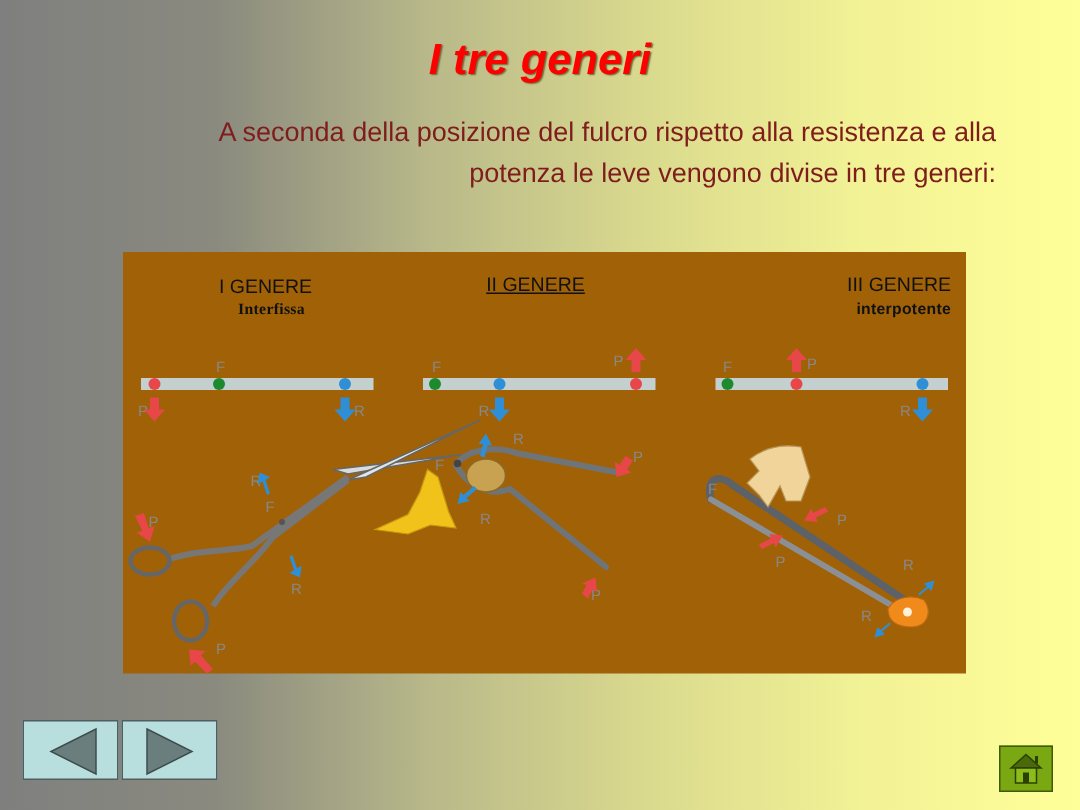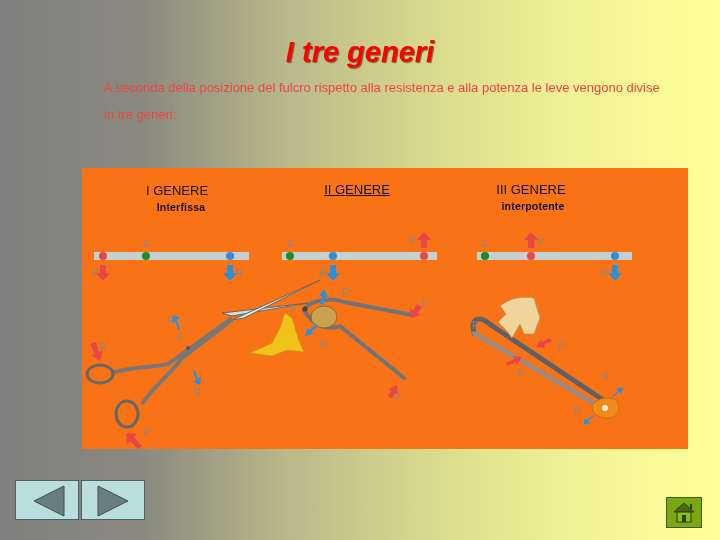--- a/index.html
+++ b/index.html
@@ -6,29 +6,28 @@
   body {
     width: 720px; height: 540px; position: relative; overflow: hidden;
     background: linear-gradient(to right, #7f7f7f 0%, #8a8a7f 20%, #b9b98a 40%, #dada8e 60%, #f2f296 80%, #ffff99 100%);
     font-family: "Liberation Sans", sans-serif;
   }
   .title {
     position: absolute; left: 0; width: 720px; top: 24px; text-align: center;
     font-size: 29px; font-weight: bold; font-style: italic; color: #ff0000;
     text-shadow: 1px 1px 1px #6b6b3a;
     letter-spacing: 0px;
-    margin-top: 12px;
   }
   .body-text {
     position: absolute; left: 104px; top: 75px; width: 560px;
-    font-size: 13px; line-height: 26.5px; color: #ef4444;
+    font-size: 18px; line-height: 26.5px; color: #7f1d1d; text-align: right;
   }
   .panel {
-    position: absolute; left: 82px; top: 168px; width: 606px; height: 281px;
-    background: #f97316;
+    position: absolute; left: 82px; top: 168px; width: 562px; height: 281px;
+    background: #a16207;
   }
   .col-head {
     position: absolute; text-align: center; color: #111;
   }
   .col-head .g { font-size: 13px; }
   .col-head .s { font-size: 10.5px; font-weight: bold; margin-top: 3px; letter-spacing: 0.2px; }
   svg.diagram { position: absolute; left: 0; top: 0; }
   .nav {
     position: absolute; left: 15px; top: 480px; width: 130px; height: 42px;
     display: flex;
@@ -48,26 +47,26 @@
 </head>
 <body>
 
 <div class="title">I tre generi</div>
 <div class="body-text">A seconda della posizione del fulcro rispetto alla resistenza e alla potenza le leve vengono divise in tre generi:</div>
 
 <div class="panel">
 
   <div class="col-head" style="left:40px; top:15px; width:110px;">
     <div class="g">I GENERE</div>
-    <div class="s" style="margin-left:8px;">Interfissa</div>
+    <div class="s" style="margin-left:8px;font-family:Liberation Serif, serif;">Interfissa</div>
   </div>
   <div class="col-head" style="left:210px; top:14px; width:130px;text-decoration:underline;">
     <div class="g">II GENERE</div>
   </div>
-  <div class="col-head" style="left:384px; top:14px; width:130px;">
+  <div class="col-head" style="left:422px; top:14px; width:130px;text-align:right;">
     <div class="g">III GENERE</div>
     <div class="s" style="margin-left:4px;">interpotente</div>
   </div>
 
   <svg class="diagram" width="562" height="281" viewBox="0 0 562 281" font-family="Liberation Sans, sans-serif" font-size="10" fill="#888">
     <defs>
       <marker id="ah" viewBox="0 0 10 10" refX="5" refY="5" markerWidth="4" markerHeight="4" orient="auto">
           <path d="M0,0 L10,5 L0,10 z" fill="context-stroke"></path>
         </marker>
     </defs>

